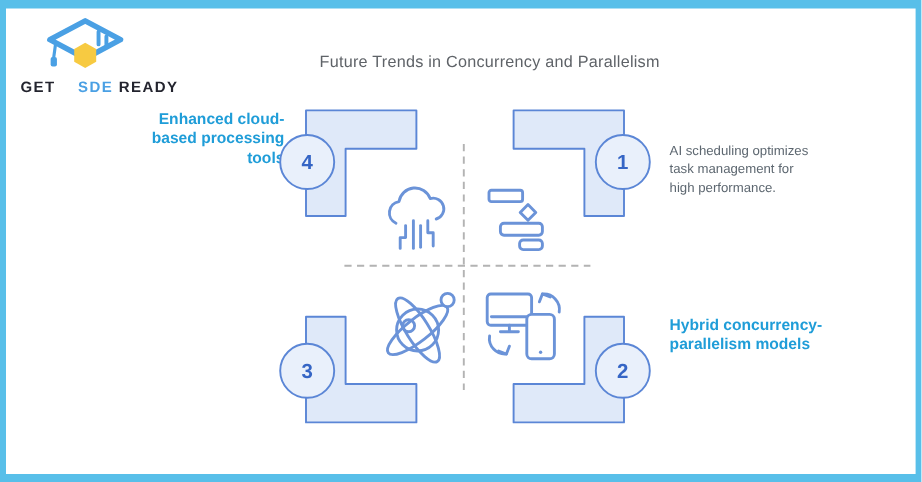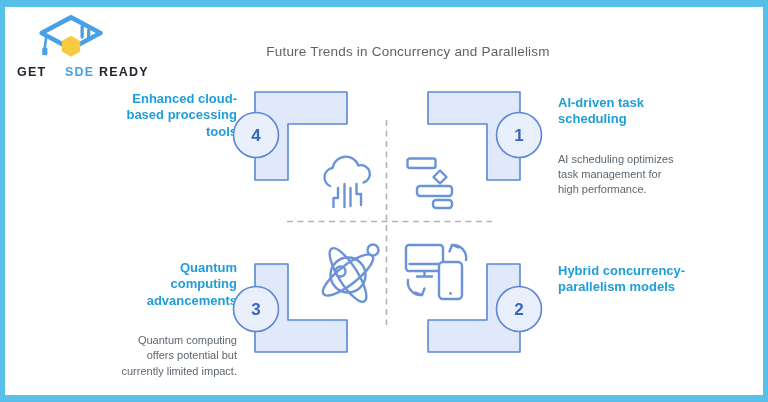--- a/index.html
+++ b/index.html
@@ -53,28 +53,23 @@
     </div>
   </div>
 
   <div id="title" class="abs">Future Trends in Concurrency and Parallelism</div>
 
   <div id="q4-block" class="abs qblock right-align">
     <div class="qheading">Enhanced cloud-based processing tools</div>
   </div>
 
   <div id="q1-block" class="abs qblock">
-    <div class="qheading">AI-driven task scheduling</div>
     <div class="qdesc">AI scheduling optimizes task management for high performance.</div>
   </div>
 
-  <div id="q3-block" class="abs qblock right-align">
-    <div class="qheading">Quantum computing advancements</div>
-    <div class="qdesc">Quantum computing offers potential but currently limited impact.</div>
-  </div>
 
   <div id="q2-block" class="abs qblock">
     <div class="qheading">Hybrid concurrency-parallelism models</div>
   </div>
 
   <svg id="diagram" class="abs" viewBox="0 0 768 402">
 
     <line class="dash" x1="282" y1="214.5" x2="487" y2="214.5"></line>
     <line class="dash" x1="381.5" y1="113" x2="381.5" y2="318"></line>
 

